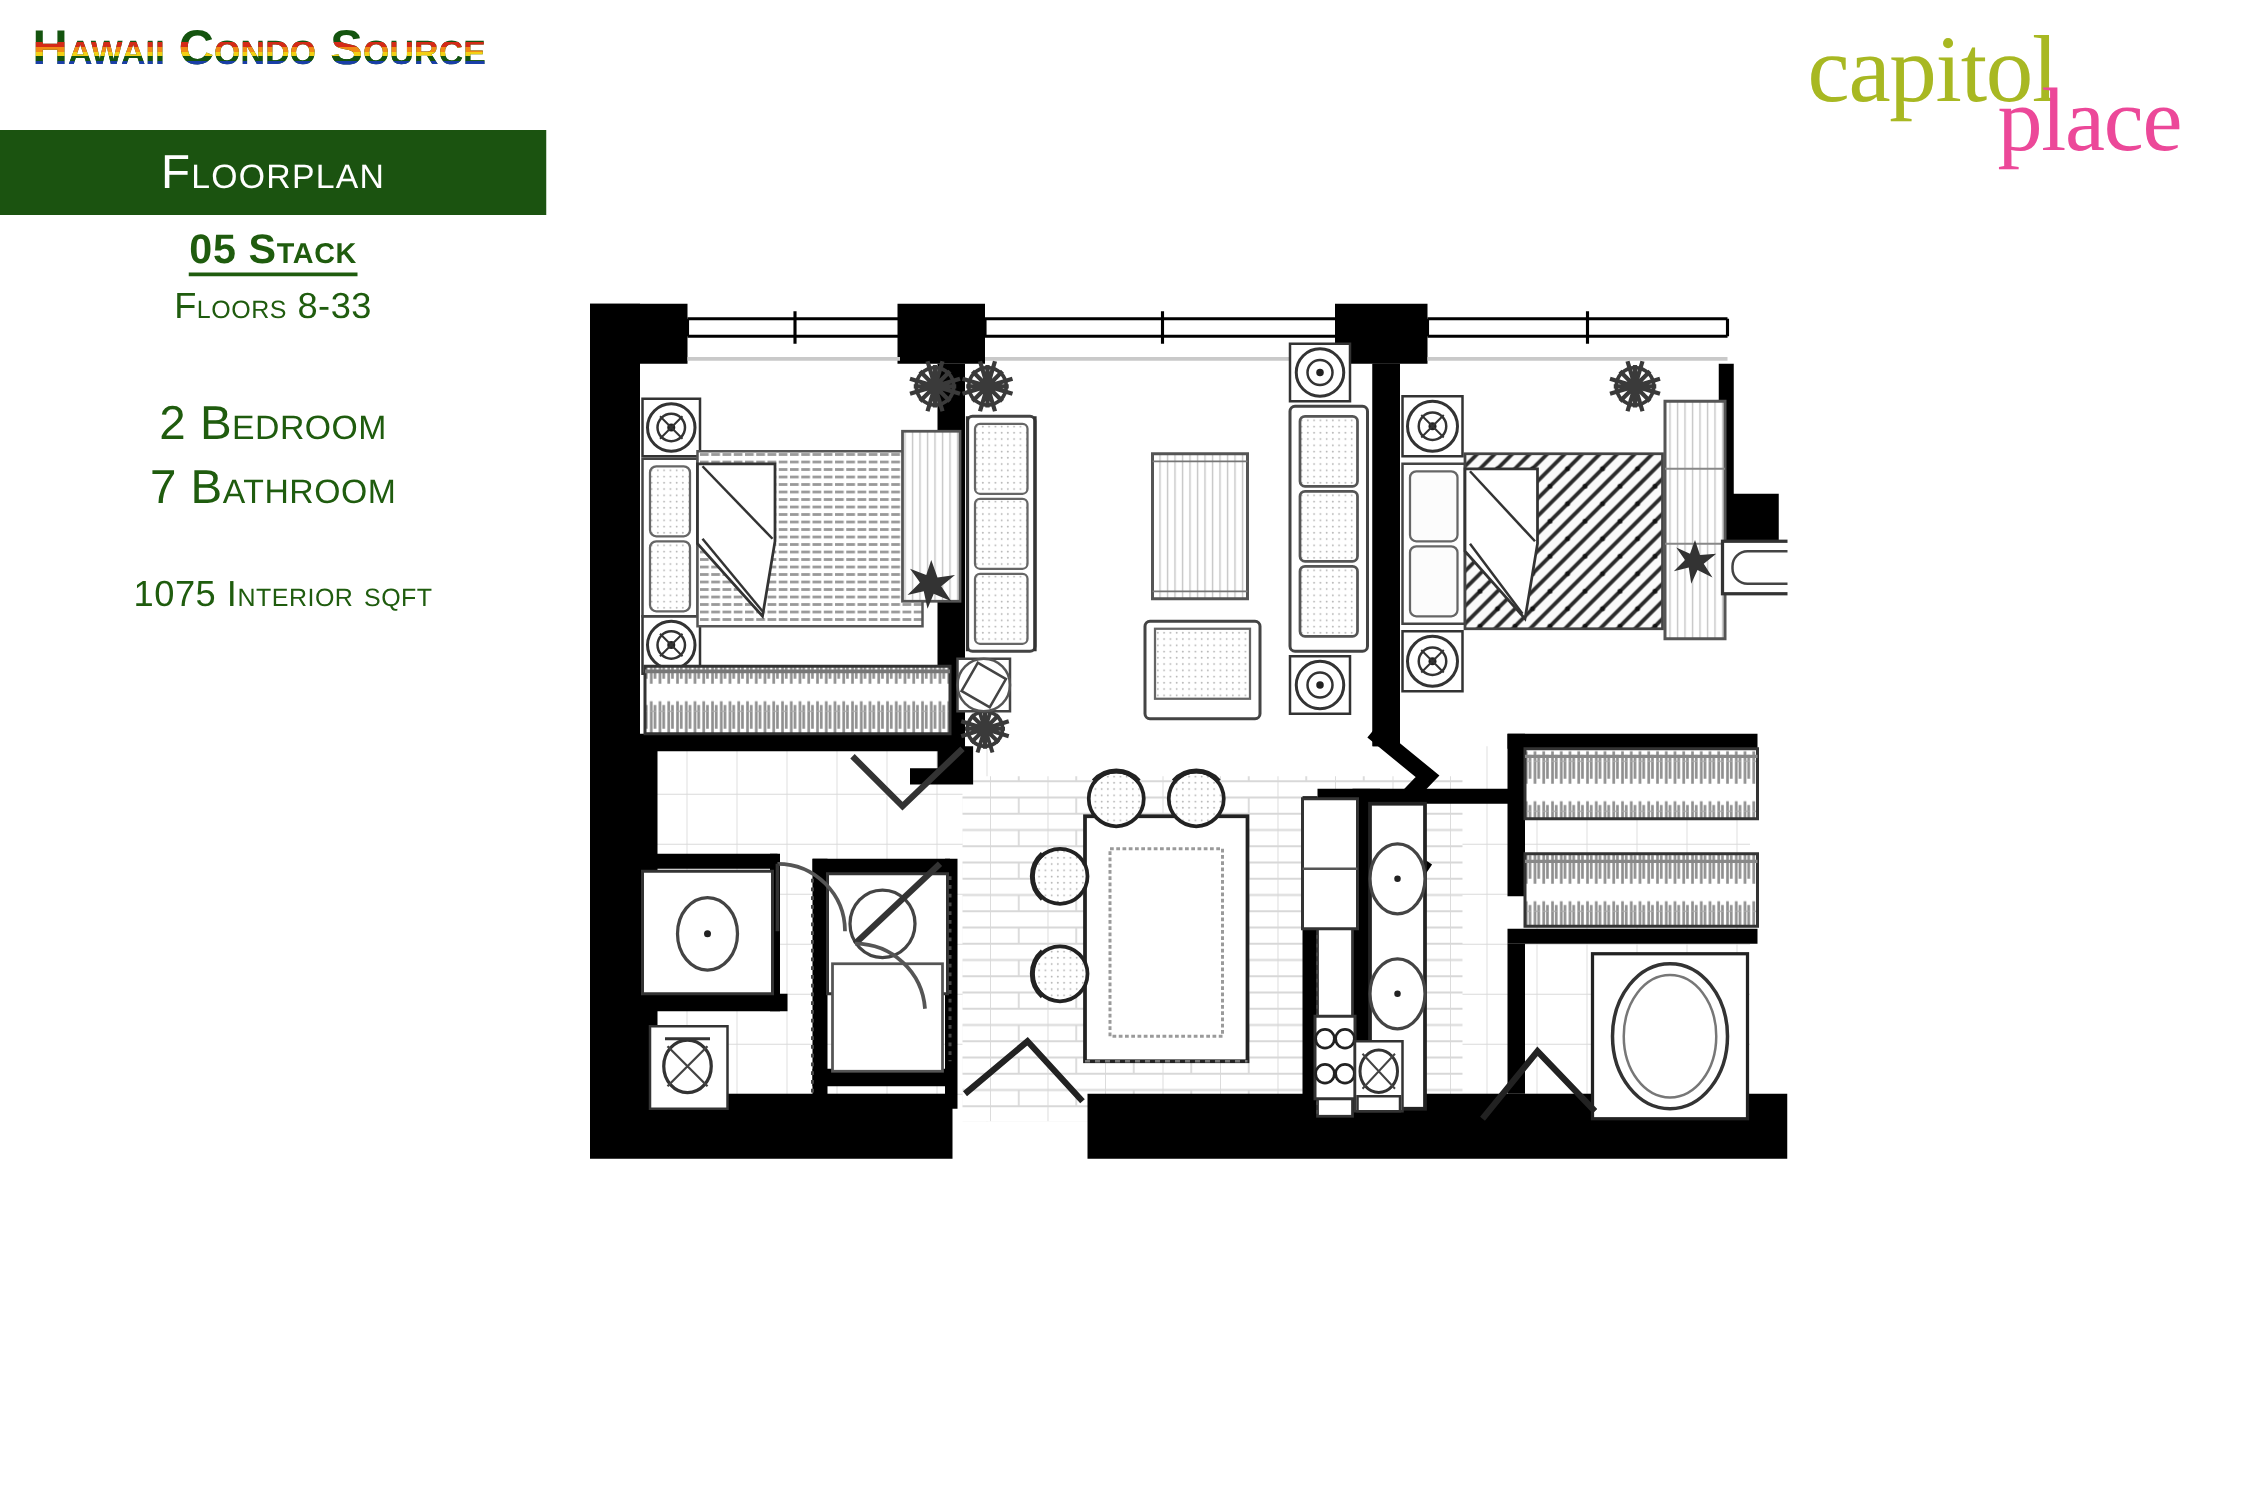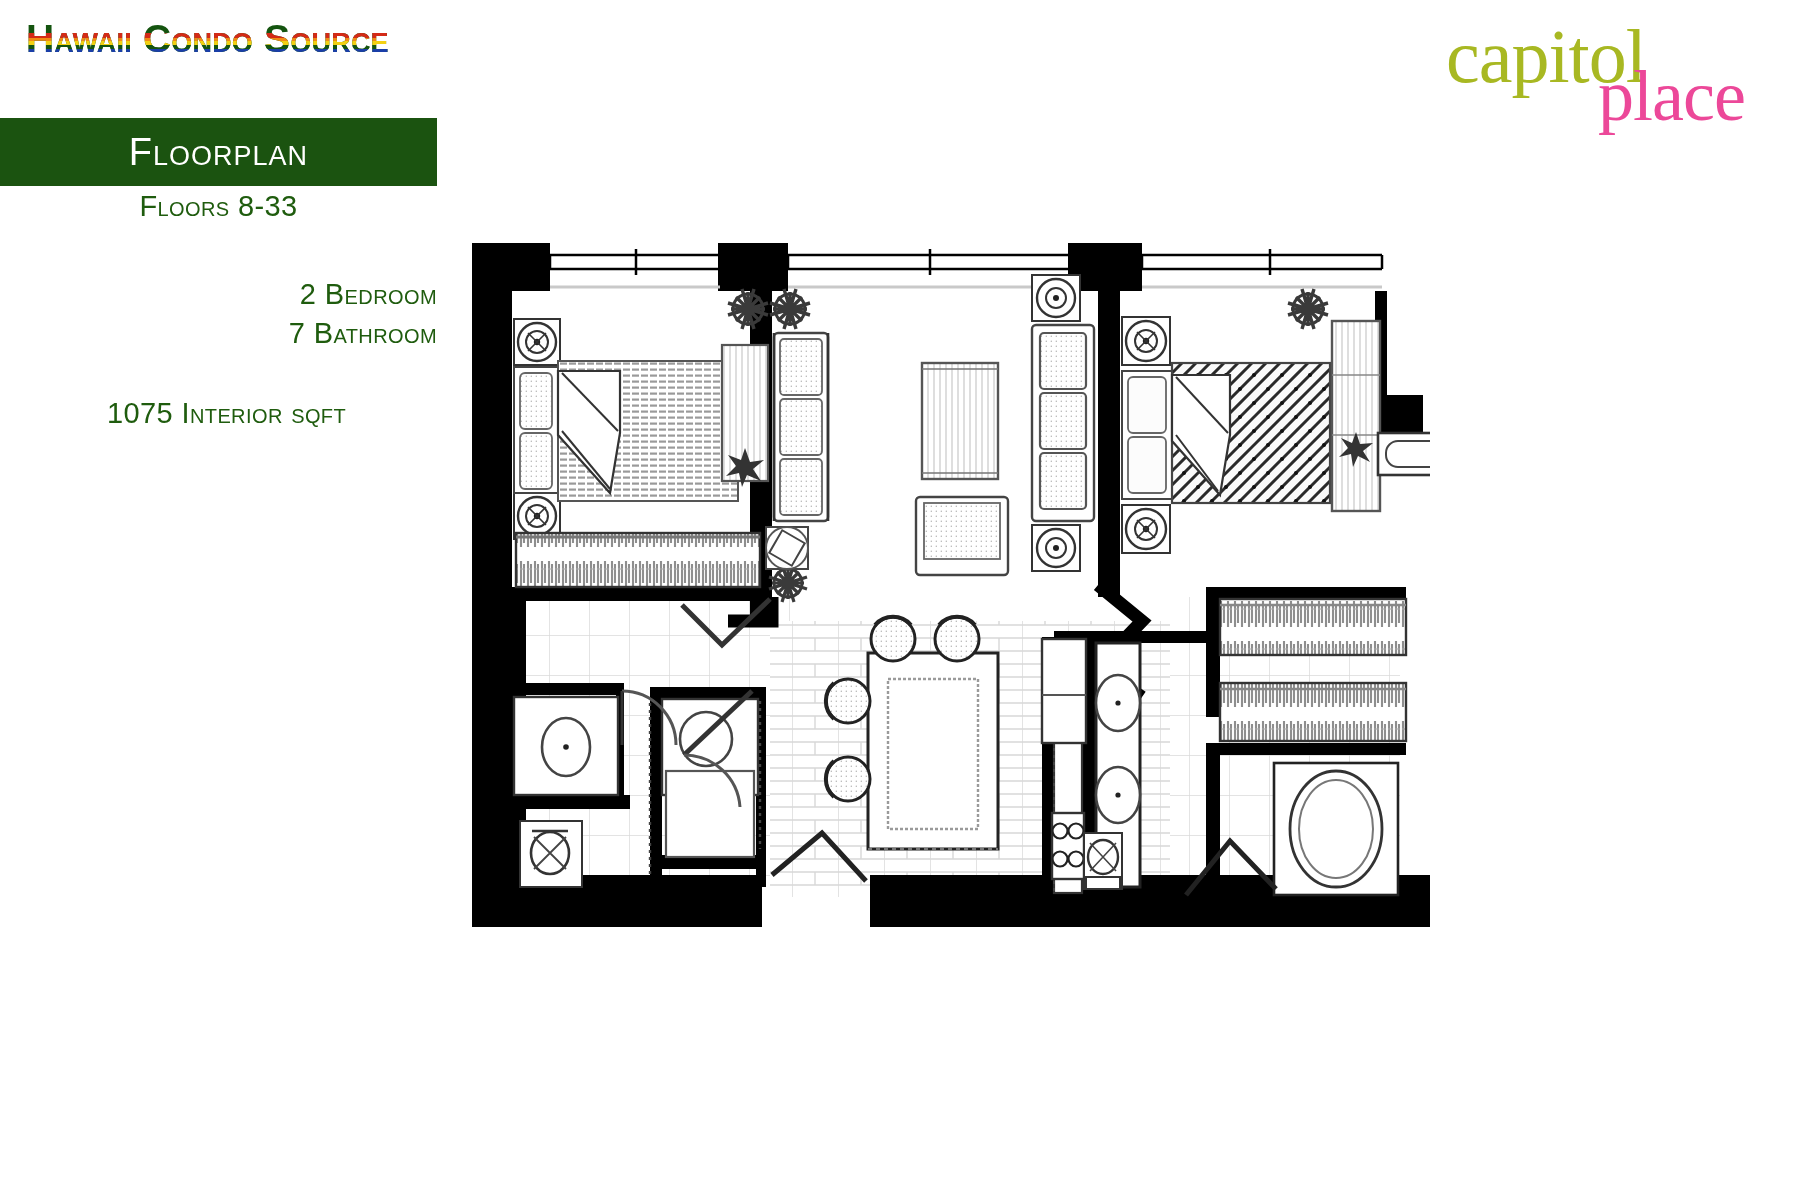--- a/index.html
+++ b/index.html
@@ -69,21 +69,21 @@
     );
     -webkit-background-clip: text;
     background-clip: text;
     pointer-events: none;
   }
 
   
   #floorplan-banner {
     position: absolute;
     left: 0;
-    top: 118px;
+    top: 104px;
     width: 437px;
     height: 68px;
     background: #1b5310;
     display: flex;
     align-items: center;
     justify-content: center;
     text-align: right;
   }
   #floorplan-banner .banner-label {
     color: #ffffff;
@@ -114,25 +114,24 @@
     line-height: 1.05;
   }
   #unit-info .floors-line {
     margin-top: 8px;
     font-size: 29px;
     font-variant: small-caps;
     letter-spacing: 0.4px;
   }
   #unit-info .spacer-a { height: 52px; }
   #unit-info .rooms-line {
-    font-size: 29px;
+    font-size: 38px;
     font-variant: small-caps;
     letter-spacing: 0.4px;
     line-height: 1.35;
-    text-align: right;
   }
   #unit-info .spacer-b { height: 44px; }
   #unit-info .sqft-line {
     font-size: 29px;
     font-variant: small-caps;
     letter-spacing: 0.4px;
     padding-left: 16px;
   }
 
   
@@ -180,20 +179,23 @@
 <div id="brand-logo">
   <div class="brand-text">Hawaii Condo Source</div>
   <div class="brand-stripes">Hawaii Condo Source</div>
 </div>
 
 <div id="floorplan-banner">
   <span class="banner-label">Floorplan</span>
 </div>
 
 <div id="unit-info">
+  <div>
+    <span class="stack-line">05 Stack</span>
+  </div>
   <div class="floors-line">Floors 8-33</div>
   <div class="spacer-a"></div>
   <div class="rooms-line">2 Bedroom</div>
   <div class="rooms-line">7 Bathroom</div>
   <div class="spacer-b"></div>
   <div class="sqft-line">1075 Interior sqft</div>
 </div>
 
 <div id="capitol-logo">
   <span class="cap-word">capitol</span>

